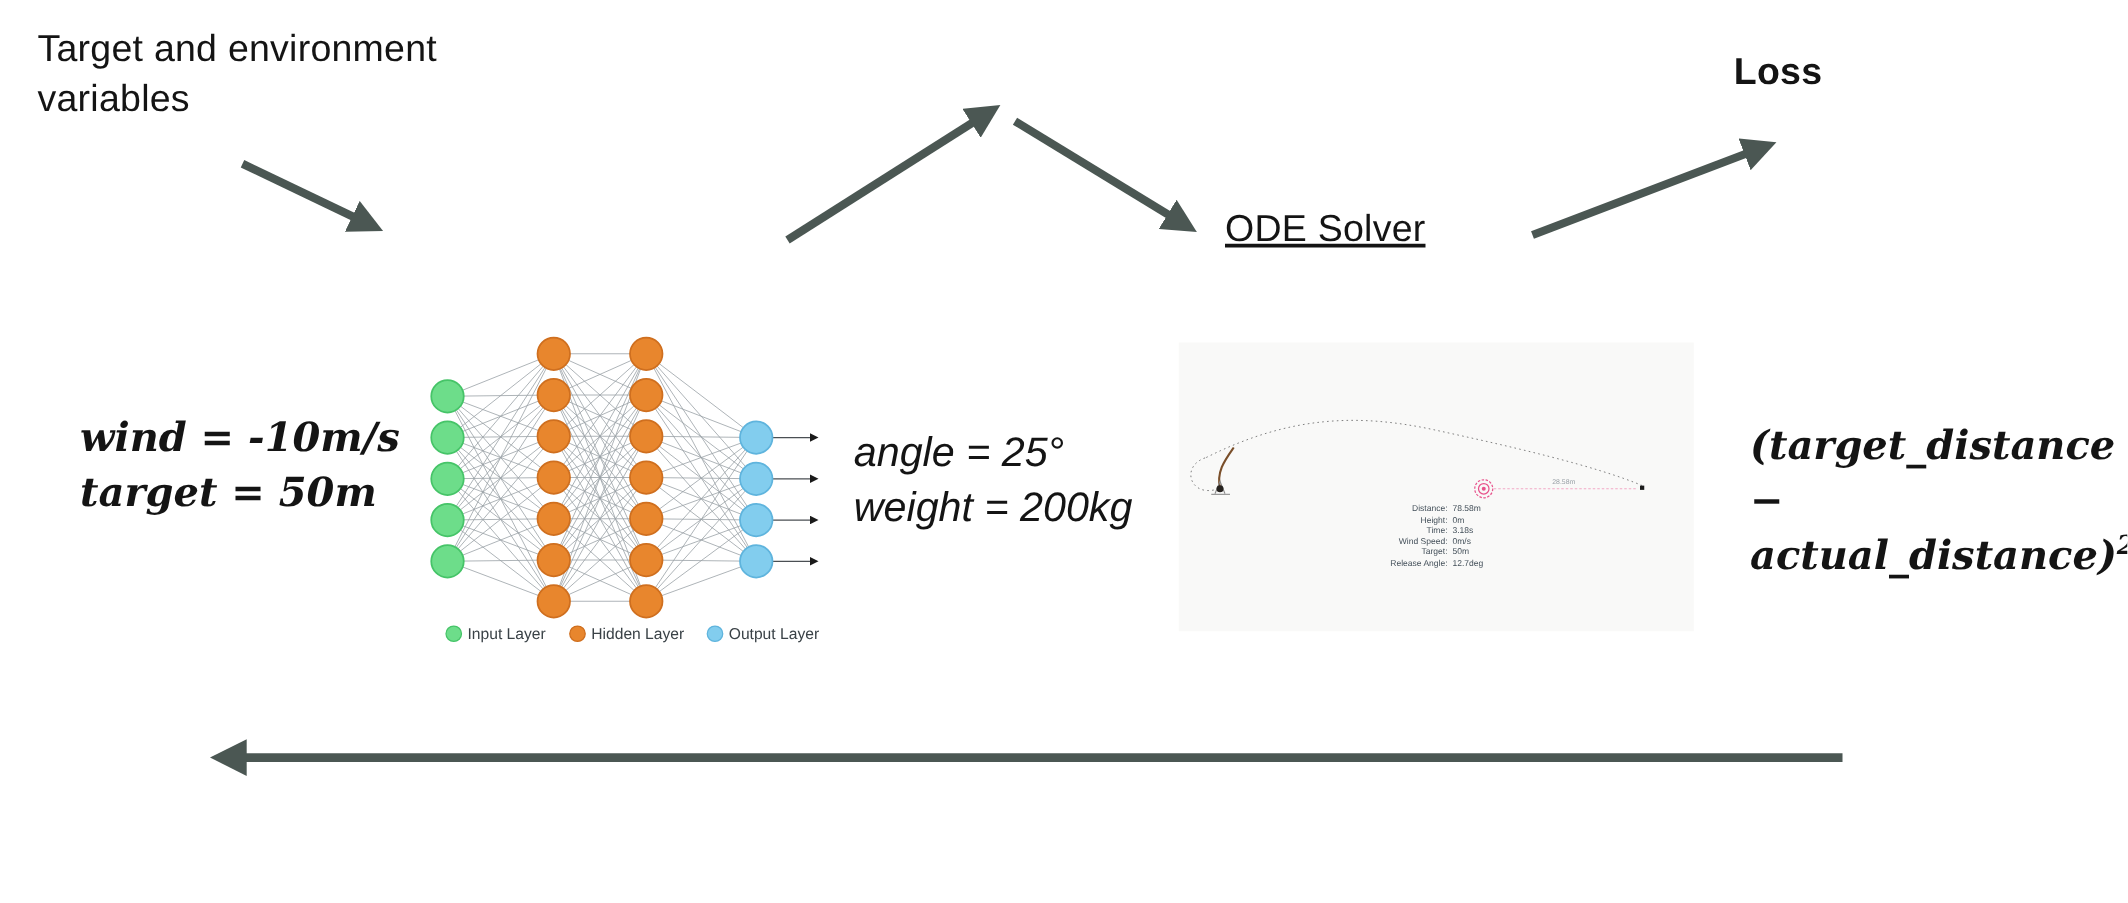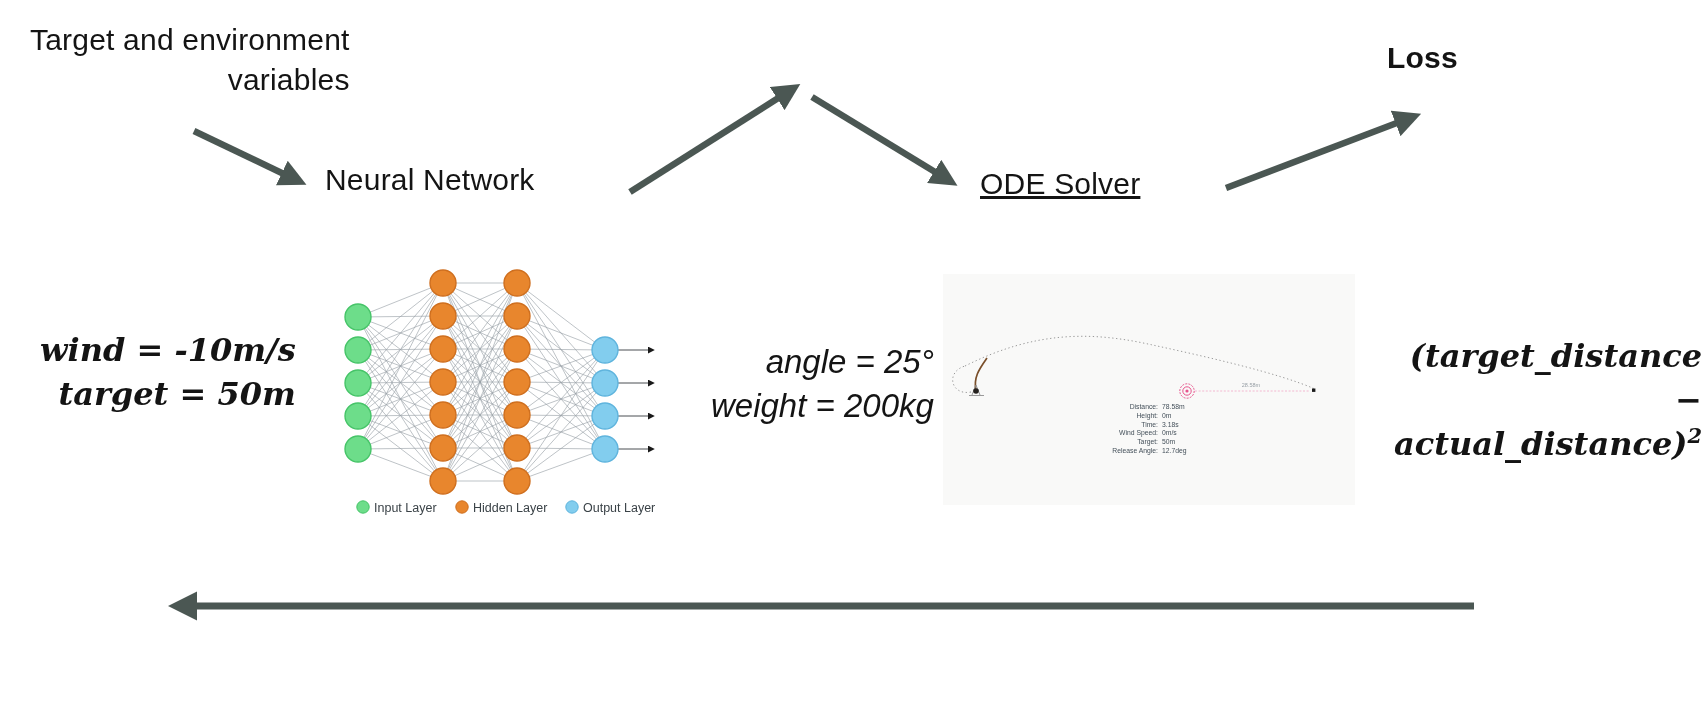--- a/index.html
+++ b/index.html
@@ -1,21 +1,21 @@
 <!DOCTYPE html>
 <html><head>
 <meta charset="utf-8">
 <style>
   html,body{margin:0;padding:0;background:#ffffff;}
   #canvas{position:relative;width:1702px;height:722px;background:#ffffff;overflow:hidden;
-          font-family:"Liberation Sans",sans-serif;color:#141414;text-align:right;}
+          font-family:"Liberation Sans",sans-serif;color:#141414;}
   .flow-label{position:absolute;font-size:30px;font-weight:500;letter-spacing:.2px;
               line-height:40px;white-space:pre-line;}
   .formula-serif{position:absolute;font-family:"DejaVu Serif",serif;font-style:italic;
-                 font-weight:bold;font-size:32px;line-height:44px;white-space:pre-line;}
+                 font-weight:bold;font-size:32px;line-height:44px;white-space:pre-line;margin-left:24px;}
   .formula-sans{position:absolute;font-family:"Liberation Sans",sans-serif;font-style:italic;
                 font-size:33px;line-height:44px;white-space:pre-line;}
   #arrows{position:absolute;left:0;top:0;pointer-events:none;}
   #nn-svg{position:absolute;left:318px;top:238px;}
   #ode{position:absolute;left:943px;top:274px;width:412px;height:231px;background:#f9f9f8;}
   sup.exp{font-size:21px;line-height:0;}
   .legend-text{font-size:12.5px;fill:#3a4247;font-family:"Liberation Sans",sans-serif;}
   .stat-text{font-size:6.8px;fill:#44505a;font-family:"Liberation Sans",sans-serif;}
   .err-text{font-size:5.5px;fill:#98a0a6;font-family:"Liberation Sans",sans-serif;}
 </style>
@@ -35,27 +35,26 @@
     </defs>
     <line x1="194" y1="131" x2="288" y2="176" stroke="#4b5753" stroke-width="6.5" marker-end="url(#mslate)"></line>
     <line x1="630" y1="192" x2="783" y2="95" stroke="#4b5753" stroke-width="6.5" marker-end="url(#mslate)"></line>
     <line x1="812" y1="97" x2="940" y2="175" stroke="#4b5753" stroke-width="6.5" marker-end="url(#mslate)"></line>
     <line x1="1226" y1="188" x2="1402" y2="121" stroke="#4b5753" stroke-width="6.5" marker-end="url(#mslate)"></line>
     <line x1="1474" y1="606" x2="190" y2="606" stroke="#4b5753" stroke-width="7" marker-end="url(#mslate)"></line>
   </svg>
 
   <div class="flow-label" style="left:30px;top:20px;">Target and environment
 variables</div>
-  <div class="flow-label" style="left:325px;top:160px;">Neural Network</div>
   <div class="flow-label" style="left:980px;top:164px;text-decoration:underline;">ODE Solver</div>
   <div class="flow-label" style="left:1387px;top:38px;font-weight:bold;">Loss</div>
 
   <div class="formula-serif" style="left:40px;top:328px;">wind = -10m/s
 target = 50m</div>
-  <div class="formula-sans" style="left:683px;top:340px;margin-left:28px;">angle = 25°
+  <div class="formula-sans" style="left:683px;top:340px;">angle = 25°
 weight = 200kg</div>
   <div class="formula-serif" style="left:1376px;top:334px;white-space:normal;">
     <span>(target_distance −</span><br>
     <span>actual_distance)</span><sup class="exp">2</sup>
   </div>
 
   <svg id="nn-svg" width="352" height="292">
     <defs>
       <marker id="mout" viewBox="0 0 10 10" refX="6" refY="5" markerWidth="7" markerHeight="7" orient="auto">
         <path d="M0,0 L10,5 L0,10 z" fill="#1a1a1a"></path>

